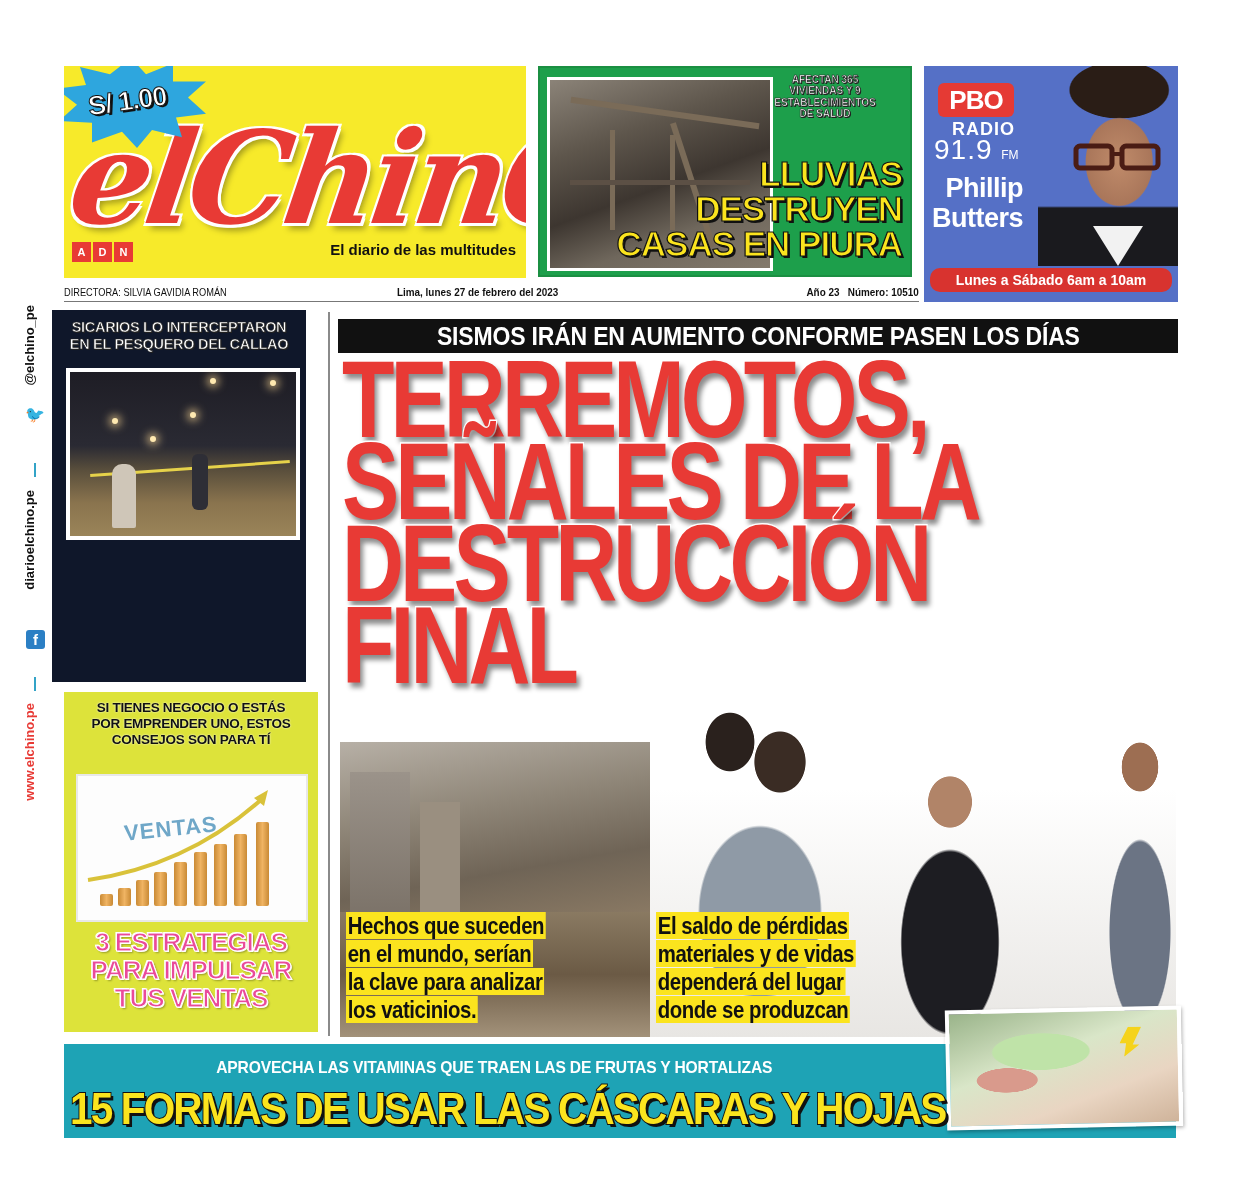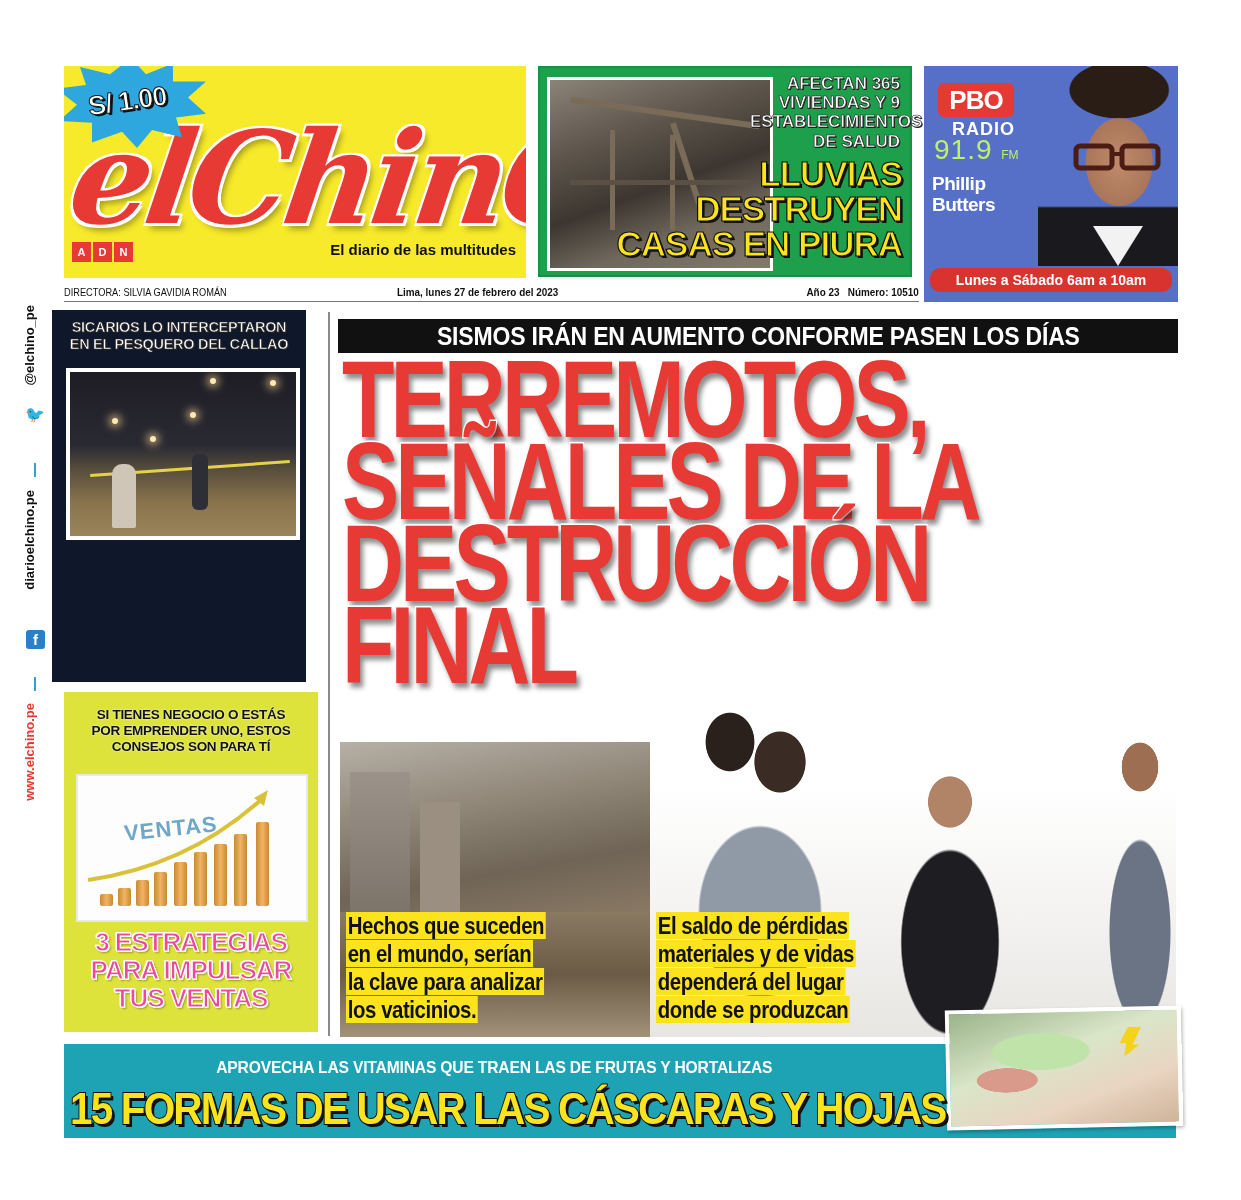--- a/index.html
+++ b/index.html
@@ -19,37 +19,37 @@
     letter-spacing: -1px; -webkit-text-stroke: 1px #111; text-shadow: 2px 2px 0 #111; transform: rotate(-8deg); }
   .adn-logo { position: absolute; left: 8px; top: 176px; display: flex; gap: 2px; }
   .adn-logo span { width: 19px; height: 20px; background: #e83a35; color: #fff; font-size: 11px; font-weight: bold; display: flex; align-items: center; justify-content: center; }
   .tagline { position: absolute; right: 10px; bottom: 20px; font-weight: bold; font-size: 15px; color: #111; }
 
   
   .green-box { left: 538px; top: 66px; width: 374px; height: 211px; background: #1d9f4b; border: 2px solid #1b8f42; }
   .green-photo { position: absolute; left: 7px; top: 9px; width: 226px; height: 194px; border: 3px solid #fff;
     background: linear-gradient(160deg, #8b8378 0%, #5e564c 30%, #3d3630 55%, #6f675c 75%, #847a6c 100%); }
   .green-photo .beam { position: absolute; background: #7a6b58; }
-  .green-kicker { position: absolute; right: 10px; top: 6px; width: 150px; text-align: right; color: #fff; font-weight: bold; font-size: 17px; line-height: 1.13;
+  .green-kicker { position: absolute; right: 10px; top: 6px; width: 150px; text-align: center; color: #fff; font-weight: bold; font-size: 10px; line-height: 1.13;
     -webkit-text-stroke: .6px #222; text-shadow: 1px 1px 0 #222; }
   .green-title { position: absolute; right: 8px; top: 88px; text-align: right; color: #fbe41e; font-weight: bold; font-size: 35px; line-height: 1.0; letter-spacing: -1px;
     -webkit-text-stroke: 1.2px #111; text-shadow: 2px 2px 0 #111; }
 
   
   .radio-box { left: 924px; top: 66px; width: 254px; height: 236px; background: #5570c6; overflow: hidden; }
   .radio-photo { position: absolute; right: 0; top: 0; width: 140px; height: 200px;
     background: radial-gradient(ellipse 55px 72px at 58% 48%, #c08b6a 0%, #a9765a 60%, transparent 62%),
                 radial-gradient(ellipse 70px 40px at 58% 12%, #2a1d16 0%, #2a1d16 70%, transparent 72%),
                 linear-gradient(180deg, transparent 70%, #1a1a1e 71%); }
   .pbo-badge { position: absolute; left: 14px; top: 17px; width: 76px; height: 34px; background: #e53a34; border-radius: 6px; color: #fff; font-weight: bold; font-size: 26px;
     display: flex; align-items: center; justify-content: center; letter-spacing: -1px; }
   .radio-label { position: absolute; left: 28px; top: 53px; color: #fff; font-weight: bold; font-size: 18px; letter-spacing: 1px; }
-  .radio-freq { position: absolute; left: 10px; top: 68px; color: #bef264; font-size: 28px; letter-spacing: 1px; }
+  .radio-freq { position: absolute; left: 10px; top: 68px; color: #ffffff; font-size: 28px; letter-spacing: 1px; }
   .radio-freq small { font-size: 12px; letter-spacing: 0; }
-  .radio-host { position: absolute; left: 8px; top: 108px; color: #fff; font-weight: bold; font-size: 19px; line-height: 1.1; letter-spacing: -.5px; }
+  .radio-host { position: absolute; left: 8px; top: 108px; color: #fff; font-weight: bold; font-size: 27px; line-height: 1.1; letter-spacing: -.5px; text-align: right; }
   .radio-sched { position: absolute; left: 6px; top: 202px; width: 242px; height: 24px; background: #d8332f; border-radius: 10px; color: #fff; font-weight: bold;
     font-size: 14px; display: flex; align-items: center; justify-content: center; }
 
   
   .info-bar { left: 64px; top: 286px; width: 855px; height: 16px; font-size: 11px; color: #111; border-bottom: 1.5px solid #777; }
   .info-bar span { position: absolute; top: 0; }
   .info-director { left: 0; font-size: 10.5px; transform: scaleX(.88); transform-origin: left; }
   .info-date { left: 333px; font-weight: bold; transform: scaleX(.9); transform-origin: left; }
   .info-issue { right: 0; font-weight: bold; transform: scaleX(.9); transform-origin: right; }
 
@@ -66,21 +66,21 @@
     -webkit-text-stroke: .6px #222; text-shadow: 1px 1px 0 #222; letter-spacing: -.3px; }
   .pink-photo { position: absolute; left: 14px; top: 58px; width: 234px; height: 172px; border: 4px solid #fff;
     background: linear-gradient(180deg, #1e1d25 0%, #2a2a33 45%, #5a4f3c 60%, #8a744e 80%, #9a8459 100%); }
   .pink-photo .light { position: absolute; width: 6px; height: 6px; border-radius: 50%; background: #ffe9b0; box-shadow: 0 0 8px 3px rgba(255,220,150,.7); }
   .pink-title { position: absolute; left: 0; top: 238px; width: 100%; text-align: center; color: #fbe41e; font-weight: bold; font-size: 38px; line-height: 1.05;
     -webkit-text-stroke: 1.2px #111; text-shadow: 2px 2px 0 #111; letter-spacing: -1px; }
 
   
   .lime-box { left: 64px; top: 692px; width: 254px; height: 340px; background: #dde33a; }
   .lime-kicker { position: absolute; left: 0; top: 8px; width: 100%; text-align: center; color: #111; font-weight: bold; font-size: 13.5px; line-height: 1.2; letter-spacing: -.3px;
-    text-shadow: 0 0 2px #fff; margin-top: 7px; }
+    text-shadow: 0 0 2px #fff; }
   .lime-photo { position: absolute; left: 12px; top: 82px; width: 232px; height: 148px; background: #fdfdfd; border: 2px solid #e8e8e8; overflow: hidden; }
   .lime-photo .bar { position: absolute; bottom: 14px; width: 13px; background: linear-gradient(90deg, #c98a35, #f0b463, #c98a35); border-radius: 2px; }
   .ventas-word { position: absolute; left: 46px; top: 40px; color: #6fa7c8; font-weight: bold; font-size: 22px; transform: rotate(-6deg); letter-spacing: 1px; }
   .ventas-arrow { position: absolute; left: 0; top: 0; }
   .lime-title { position: absolute; left: 0; top: 236px; width: 100%; text-align: center; color: #ea4a9a; font-weight: bold; font-size: 26px; line-height: 1.08; letter-spacing: -1px;
     -webkit-text-stroke: 1px #fff; text-shadow: 1px 1px 0 #fff, -1px -1px 0 #fff, 2px 2px 2px rgba(0,0,0,.3); }
 
   
   .vdivider { left: 328px; top: 312px; width: 2px; height: 724px; background: #8a8a8a; }
 

